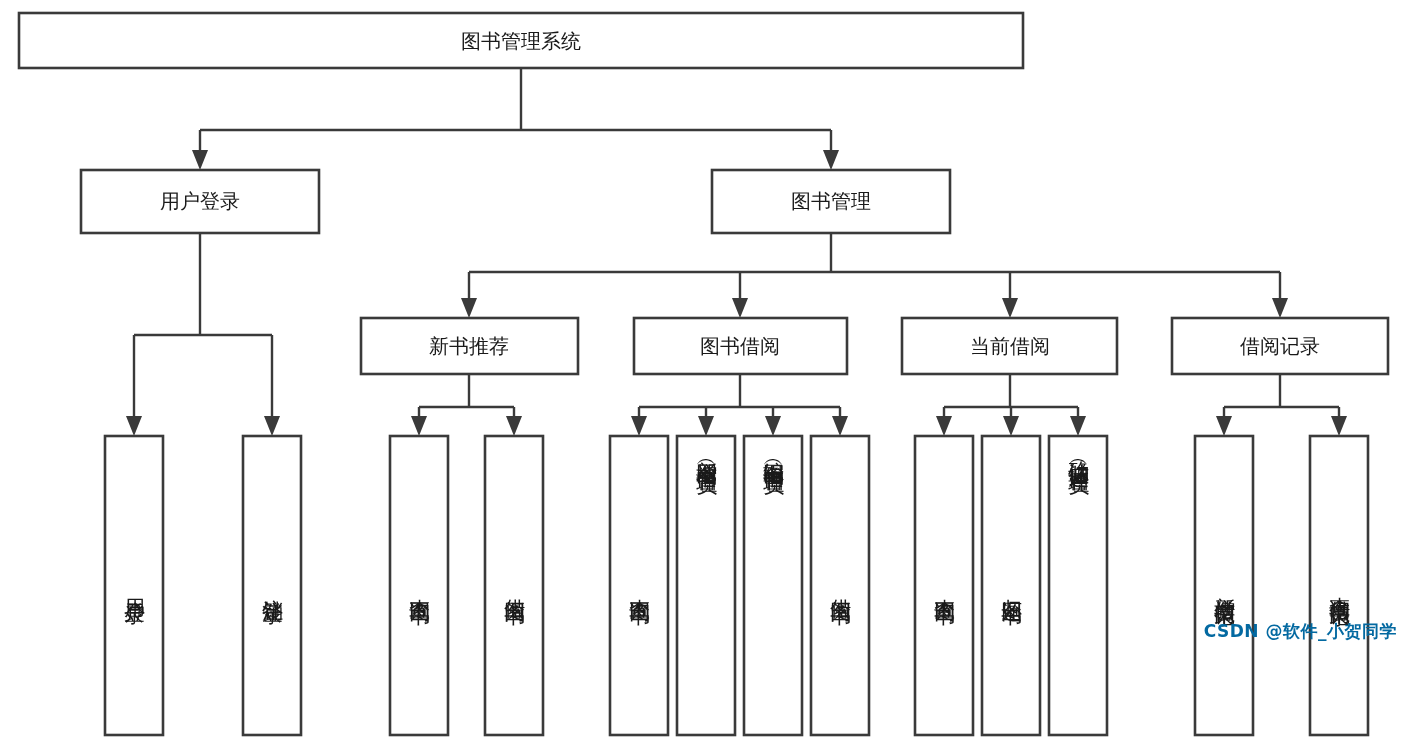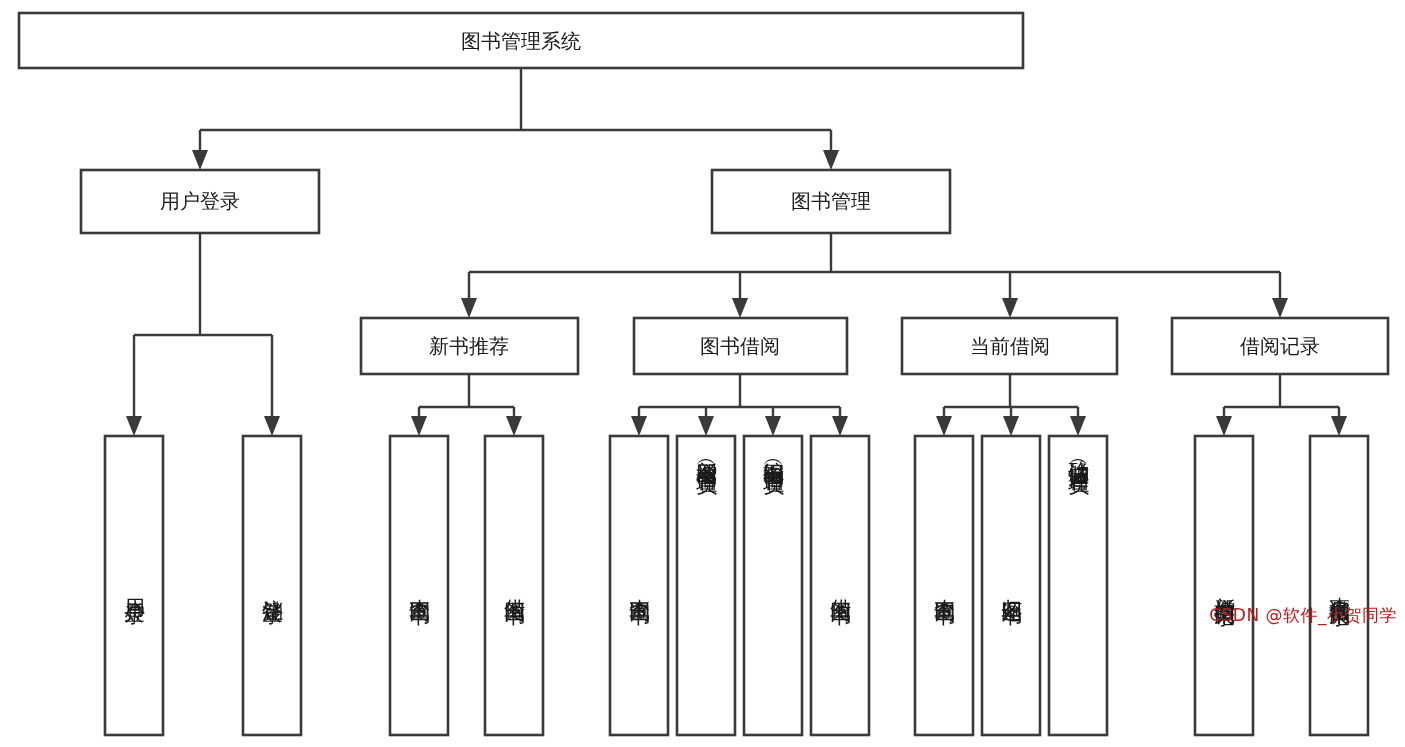--- a/index.html
+++ b/index.html
@@ -62,27 +62,28 @@
     font-size: 21px;
     line-height: 1.32;
     color: #1a1a1a;
     letter-spacing: 2px;
     white-space: nowrap;
     text-align: left;
   }
   .watermark {
     position: absolute;
     right: 8px;
-    bottom: 20px;
+    bottom: 4px;
     font-family: "DejaVu Sans", "Liberation Sans", sans-serif;
     font-size: 17px;
-    color: #b91c1c;
+    color: #0369a1;
     letter-spacing: 0.5px;
     white-space: nowrap;
     pointer-events: none;
+    font-weight: bold;
   }
 </style>
 </head>
 <body>
 
 <div id="diagram-root">
 
   <svg class="flow" viewBox="0 0 1405 747">
 
     <g>

